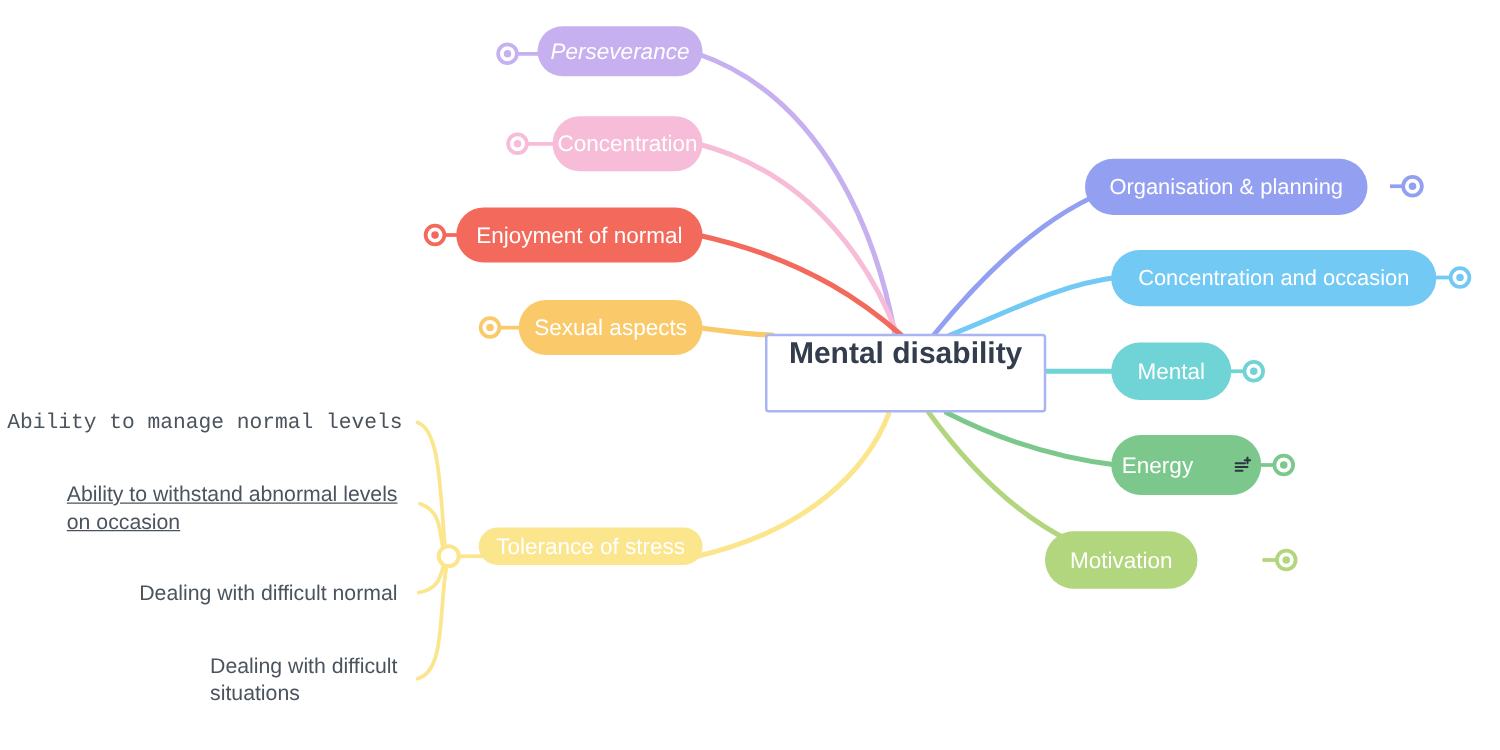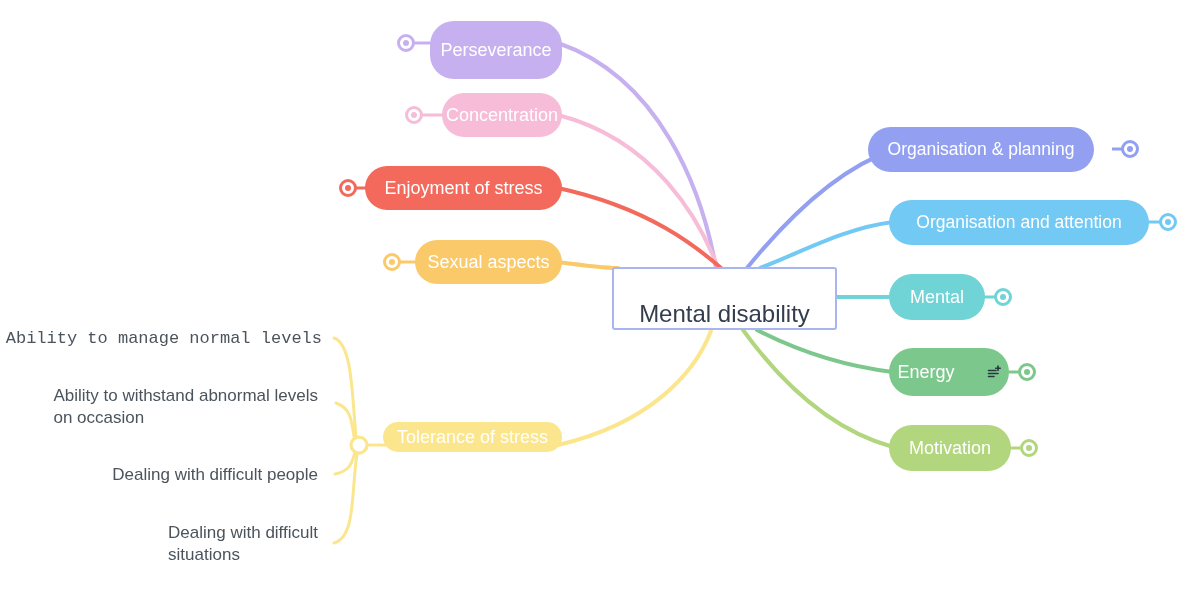--- a/index.html
+++ b/index.html
@@ -31,24 +31,24 @@
     user-select: none;
   }
   .root-node {
     position: absolute;
     left: 612px; top: 267px;
     width: 225px; height: 63px;
     background: #ffffff;
     border: 2px solid #a9b5f1;
     border-radius: 3px;
     display: flex;
-    align-items: flex-end;
+    align-items: flex-start;
     justify-content: center;
     font-size: 24px;
-    font-weight: normal;
+    font-weight: bold;
     color: #333d4d;
     cursor: pointer;
     user-select: none;
   }
   .child-label {
     position: absolute;
     font-size: 17px;
     line-height: 22px;
     color: #4b545d;
     text-align: left;
@@ -152,61 +152,61 @@
     <g>
       <circle cx="1029" cy="448" r="7.5" fill="#ffffff" stroke-width="3" stroke="#b2d67d"></circle>
       <circle cx="1029" cy="448" r="3" fill="#b2d67d"></circle>
     </g>
   </svg>
 
   <div class="root-node">
     <span>Mental disability</span>
   </div>
 
-  <div class="pill" style="left: 430px; top: 21px; width: 132px; height: 58px; background: rgb(199, 176, 239);">
+  <div class="pill" style="left: 430px; top: 21px; width: 132px; height: 40px; background: rgb(199, 176, 239); font-style: italic;">
     <span>Perseverance</span>
   </div>
   <div class="pill" style="left: 442px; top: 93px; width: 120px; height: 44px; background: rgb(246, 188, 216);">
     <span>Concentration</span>
   </div>
   <div class="pill" style="left: 365px; top: 166px; width: 197px; height: 44px; background: rgb(243, 105, 91);">
-    <span>Enjoyment of stress</span>
+    <span>Enjoyment of normal</span>
   </div>
   <div class="pill" style="left: 415px; top: 240px; width: 147px; height: 44px; background: rgb(250, 201, 105);">
     <span>Sexual aspects</span>
   </div>
   <div class="pill" style="left: 383px; top: 422px; width: 179px; height: 30px; background: rgb(251, 230, 141);">
     <span>Tolerance of stress</span>
   </div>
 
   <div class="child-label" style="right: 878px; top: 328px; color: rgb(75, 84, 93); font-family: Liberation Mono, monospace;">Ability to manage normal levels</div>
-  <div class="child-label" style="right: 882px; top: 385px; color: rgb(75, 84, 93);">Ability to withstand abnormal levels
+  <div class="child-label" style="right: 882px; top: 385px; color: rgb(75, 84, 93); text-decoration: underline;">Ability to withstand abnormal levels
 on occasion</div>
-  <div class="child-label" style="right: 882px; top: 464px; color: rgb(75, 84, 93);">Dealing with difficult people</div>
+  <div class="child-label" style="right: 882px; top: 464px; color: rgb(75, 84, 93);">Dealing with difficult normal</div>
   <div class="child-label" style="right: 882px; top: 522px; color: rgb(75, 84, 93);">Dealing with difficult
 situations</div>
 
   <div class="pill" style="left: 868px; top: 127px; width: 226px; height: 45px; font-size: 17.5px; background: rgb(147, 160, 242);">
     <span>Organisation &amp; planning</span>
   </div>
   <div class="pill" style="left: 889px; top: 200px; width: 260px; height: 45px; font-size: 17.5px; background: rgb(114, 201, 244);">
-    <span>Organisation and attention</span>
+    <span>Concentration and occasion</span>
   </div>
   <div class="pill" style="left: 889px; top: 274px; width: 96px; height: 46px; background: rgb(112, 211, 213);">
     <span>Mental</span>
   </div>
   <div class="pill" style="left: 889px; top: 348px; width: 120px; height: 48px; background: rgb(124, 200, 140); gap: 32px;">
     <span>Energy</span>
     <svg class="note-icon-svg" width="14" height="14" viewBox="0 0 14 14">
       <g stroke="#2b3540" stroke-width="1.6" stroke-linecap="round" fill="none">
         <path d="M1.5 5.5 H 9"></path>
         <path d="M1.5 8.5 H 11"></path>
         <path d="M1.5 11.5 H 7"></path>
         <path d="M11 1 V 5.5"></path>
         <path d="M8.8 3.2 H 13.2"></path>
       </g>
     </svg>
   </div>
-  <div class="pill" style="left: 889px; top: 425px; width: 122px; height: 46px; background: rgb(178, 214, 125);">
+  <div class="pill" style="left: 836px; top: 425px; width: 122px; height: 46px; background: rgb(178, 214, 125);">
     <span>Motivation</span>
   </div>
 
 </div>
 
 </body></html>

